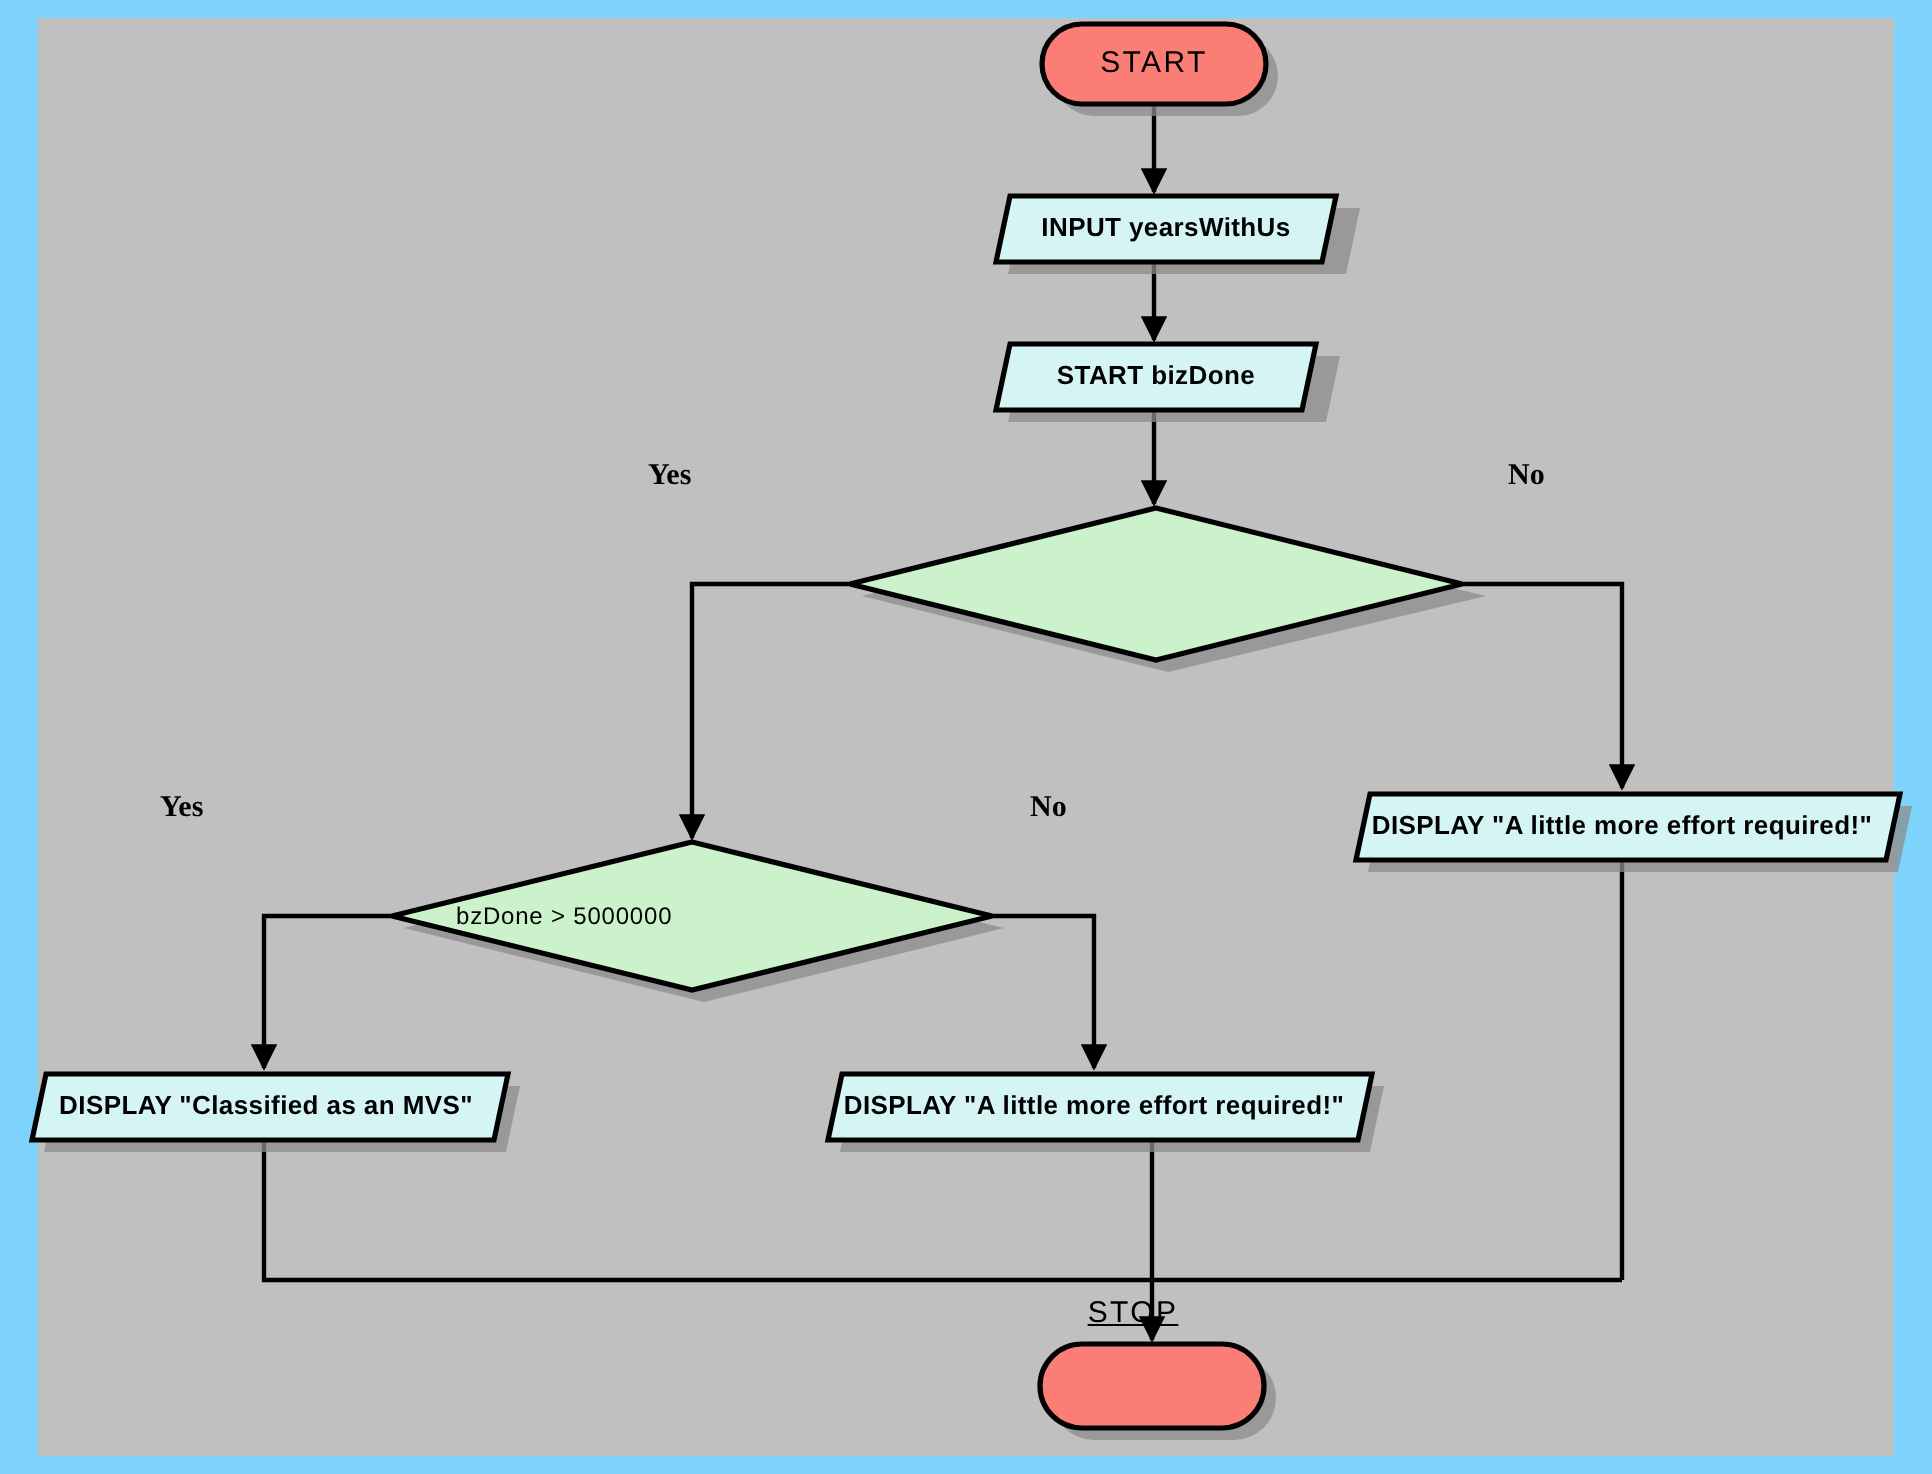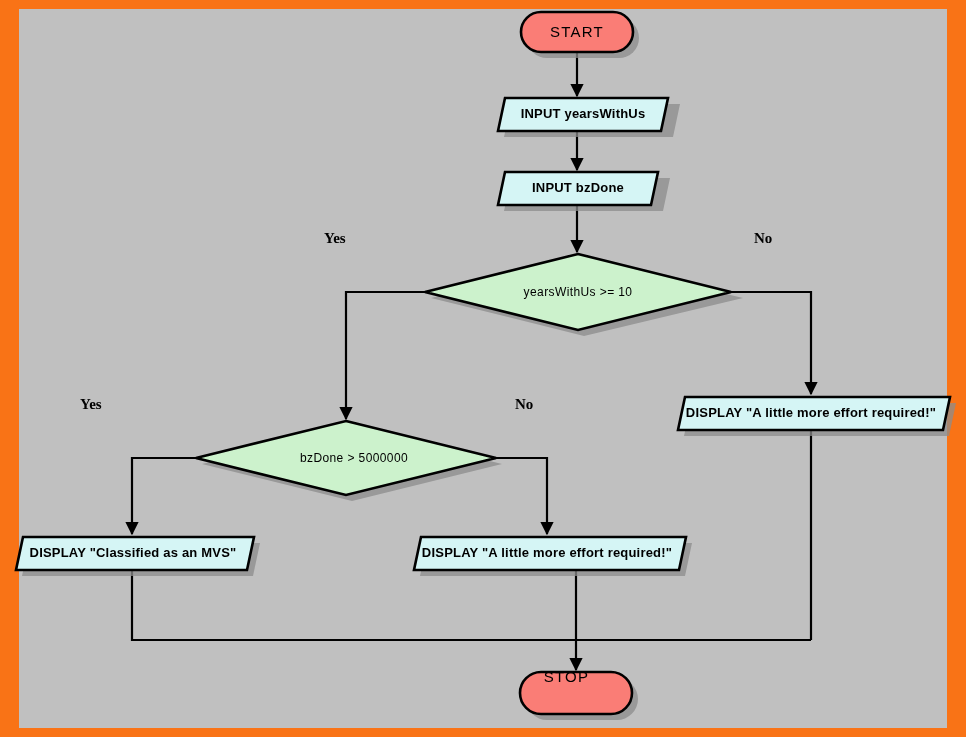--- a/index.html
+++ b/index.html
@@ -5,21 +5,21 @@
 <style>
   html, body {
     margin: 0;
     padding: 0;
     background: #ffffff;
   }
   #page {
     position: relative;
     width: 966px;
     height: 737px;
-    background: #f97316;
+    background: #7dd3fc;
     overflow: hidden;
     font-family: "Liberation Sans", sans-serif;
   }
   #canvas {
     position: absolute;
     left: 19px;
     top: 9px;
     width: 928px;
     height: 719px;
     background: #c0c0c0;
@@ -128,33 +128,32 @@
       <polygon points="421,537 686,537 679,570 414,570" fill="#d5f5f5"></polygon>
 
       <rect x="520" y="672" width="112" height="42" rx="21" ry="21" fill="#fa7d76"></rect>
     </g>
   </svg>
 
   <div class="node-label term-label" style="left:521px; top:23px; width:112px; text-align:center;">START</div>
 
   <div class="node-label io-label" style="left:498px; top:106px; width:170px; text-align:center;">INPUT yearsWithUs</div>
 
-  <div class="node-label io-label" style="left:498px; top:180px; width:160px; text-align:center;">INPUT bzDone</div>
+  <div class="node-label io-label" style="left:498px; top:180px; width:160px; text-align:center;">START bizDone</div>
 
-  <div class="node-label dec-label" style="left:463px; top:285px; width:230px; text-align:center;">yearsWithUs &gt;= 10</div>
 
-  <div class="node-label dec-label" style="left:244px; top:451px; width:220px; text-align:center;">bzDone &gt; 5000000</div>
+  <div class="node-label dec-label" style="left:228px; top:451px; width:220px; ">bzDone &gt; 5000000</div>
 
   <div class="node-label io-label" style="left:678px; top:405px; width:266px; text-align:center;">DISPLAY "A little more effort required!"</div>
 
   <div class="node-label io-label" style="left:16px; top:545px; width:234px; text-align:center;">DISPLAY "Classified as an MVS"</div>
 
   <div class="node-label io-label" style="left:414px; top:545px; width:266px; text-align:center;">DISPLAY "A little more effort required!"</div>
 
-  <div class="node-label term-label" style="left:520px; top:668px; width:93px; text-align:center;">STOP</div>
+  <div class="node-label term-label" style="left:520px; top:648px; width:93px; text-align:center;text-decoration:underline;">STOP</div>
 
   <div class="branch-label" style="left:324px; top:230px;">Yes</div>
 
   <div class="branch-label" style="left:754px; top:230px;">No</div>
 
   <div class="branch-label" style="left:80px; top:396px;">Yes</div>
 
   <div class="branch-label" style="left:515px; top:396px;">No</div>
 </div>
 

